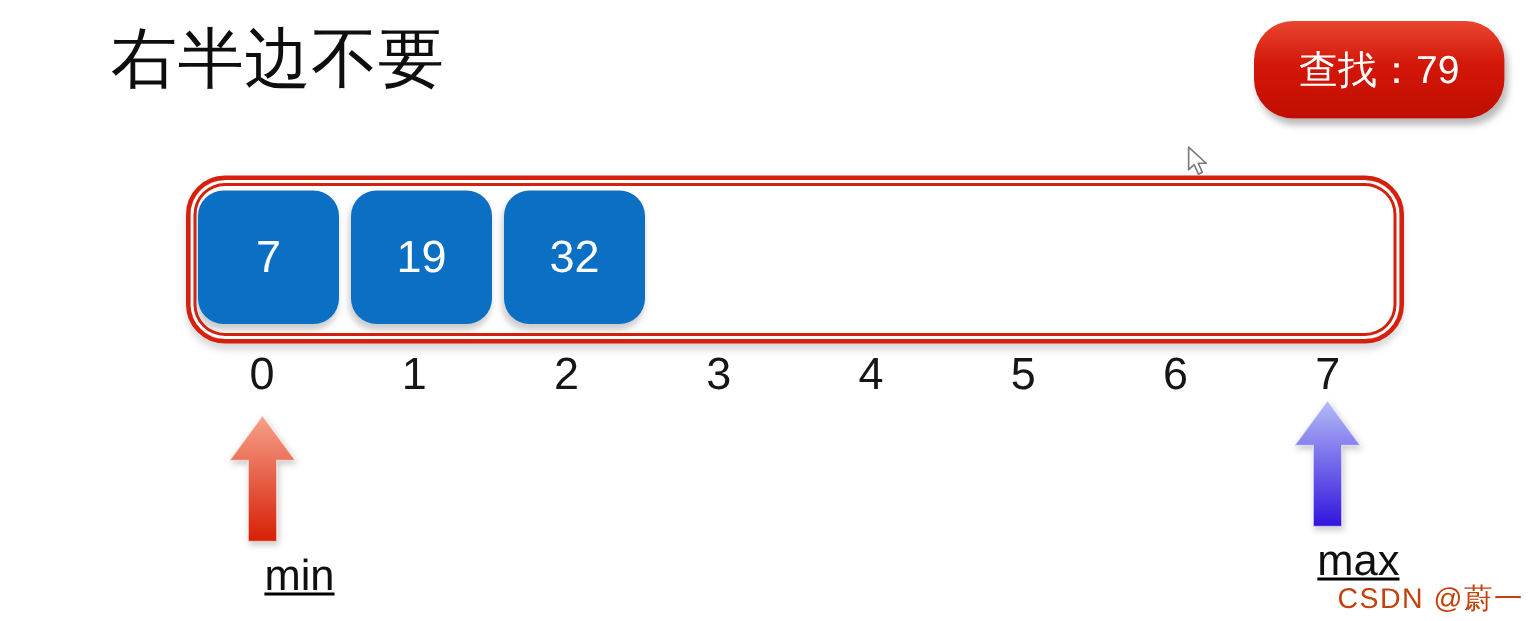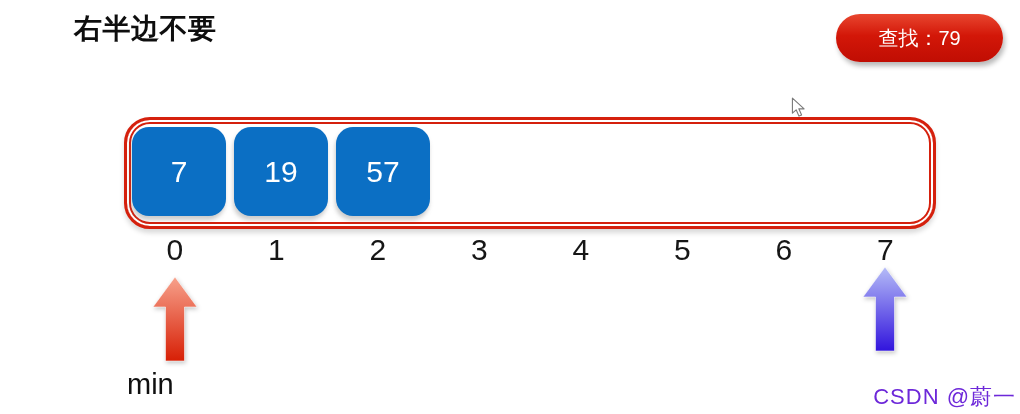--- a/index.html
+++ b/index.html
@@ -3,58 +3,58 @@
 <meta charset="utf-8">
 <style>
   html,body { margin:0; padding:0; background:#ffffff; }
   .stage {
     position:relative; width:1020px; height:414px; background:#ffffff;
     overflow:hidden;
     font-family:"Liberation Sans","DejaVu Sans",sans-serif;
   }
   .title {
     position:absolute; left:74px; top:10px;
-    font-size:28px; font-weight:700; color:#0e0e0e; letter-spacing:0.5px;
+    font-size:44px; font-weight:400; color:#0e0e0e; letter-spacing:0.5px;
   }
   .badge {
-    position:absolute; left:836px; top:14px; width:167px; height:48px;
+    position:absolute; left:836px; top:14px; width:167px; height:65px;
     border-radius:26px;
     background:linear-gradient(180deg,#e8462f 0%, #d31708 45%, #c00d03 100%);
-    color:#ffffff; font-size:20px;
+    color:#ffffff; font-size:26px;
     display:flex; align-items:center; justify-content:center;
     box-shadow:2px 4px 5px rgba(0,0,0,0.28);
   }
   .array-box {
     position:absolute; left:124px; top:117px; width:812px; height:112px;
     box-sizing:border-box; background:#ffffff;
     border:3px solid #d5200d; border-radius:26px;
     box-shadow: inset 0 0 0 2px #ffffff, inset 0 0 0 4px #d5200d,
                 0 4px 5px rgba(0,0,0,0.15);
   }
   .cells { position:absolute; left:5px; top:7px; display:flex; gap:8px; }
   .cell {
     width:94px; height:89px; background:#0b6fc4; border-radius:17px;
     color:#ffffff; font-size:30px;
     display:flex; align-items:center; justify-content:center;
     box-shadow:-1px 4px 4px rgba(110,110,110,0.35);
   }
   .indices { position:absolute; left:124px; top:233px; width:812px; display:flex; }
   .index { flex:1; text-align:center; font-size:30px; color:#161616; }
-  .pointer { position:absolute; width:96px; text-align:left; }
+  .pointer { position:absolute; width:96px; text-align:right;text-decoration:underline; }
   .pointer svg.arrow {
     width:48px; height:86px; display:block; margin:0 auto;
     filter:drop-shadow(1px 2px 2px rgba(0,0,0,0.22));
   }
   .pointer .plabel { font-size:29px; color:#0f0f0f; margin-top:6px; }
   .pointer-min { left:127px; top:276px; }
   .pointer-mid { left:431px; top:268px; }
   .pointer-max { left:837px; top:266px; }
   .watermark {
     position:absolute; right:4px; bottom:2px;
-    font-size:22px; color:#6d28d9; letter-spacing:1px;
+    font-size:19px; color:#c2410c; letter-spacing:1px;
   }
   .cursor { position:absolute; left:791px; top:97px; width:15px; height:21px; }
 </style>
 </head>
 <body>
 
 <div class="stage">
 
   <div class="title">右半边不要</div>
 
@@ -64,21 +64,21 @@
 
   <div class="array-box">
     <div class="cells">
       <div class="cell">
         <span>7</span>
       </div>
       <div class="cell">
         <span>19</span>
       </div>
       <div class="cell">
-        <span>57</span>
+        <span>32</span>
       </div>
     </div>
   </div>
 
   <div class="indices">
     <div class="index">0</div>
     <div class="index">1</div>
     <div class="index">2</div>
     <div class="index">3</div>
     <div class="index">4</div>
@@ -104,20 +104,21 @@
   <div class="pointer pointer-max">
     <svg class="arrow" viewBox="0 0 48 86">
       <defs>
         <linearGradient id="grad-max" x1="0" y1="0" x2="0" y2="1">
           <stop offset="0" stop-color="#b5bcf7"></stop>
           <stop offset="1" stop-color="#3114dd"></stop>
         </linearGradient>
       </defs>
       <polygon points="24,1 46,31 33.5,31 33.5,85 14.5,85 14.5,31 2,31" fill="url(#grad-max)" stroke="rgba(255,255,255,0.55)" stroke-width="1"></polygon>
     </svg>
+    <div class="plabel">max</div>
   </div>
 
   <svg class="cursor" viewBox="0 0 13 19">
     <path d="M1,1 L1,14.6 L4.4,11.6 L6.9,17.3 L9.3,16.2 L6.8,10.7 L11.6,10.7 Z" fill="#ffffff" stroke="#7a7a7a" stroke-width="1" stroke-linejoin="round"></path>
   </svg>
 
   <div class="watermark">CSDN @蔚一</div>
 
 </div>
 

